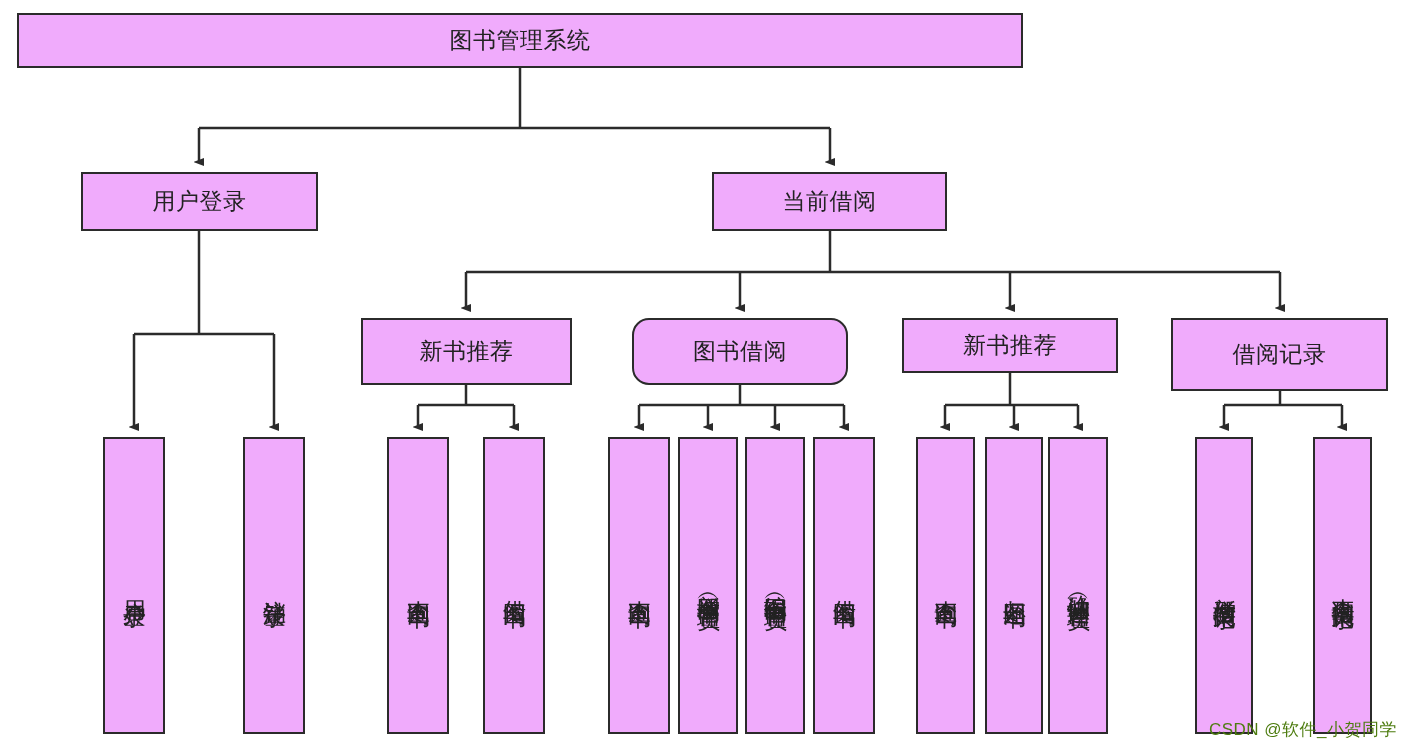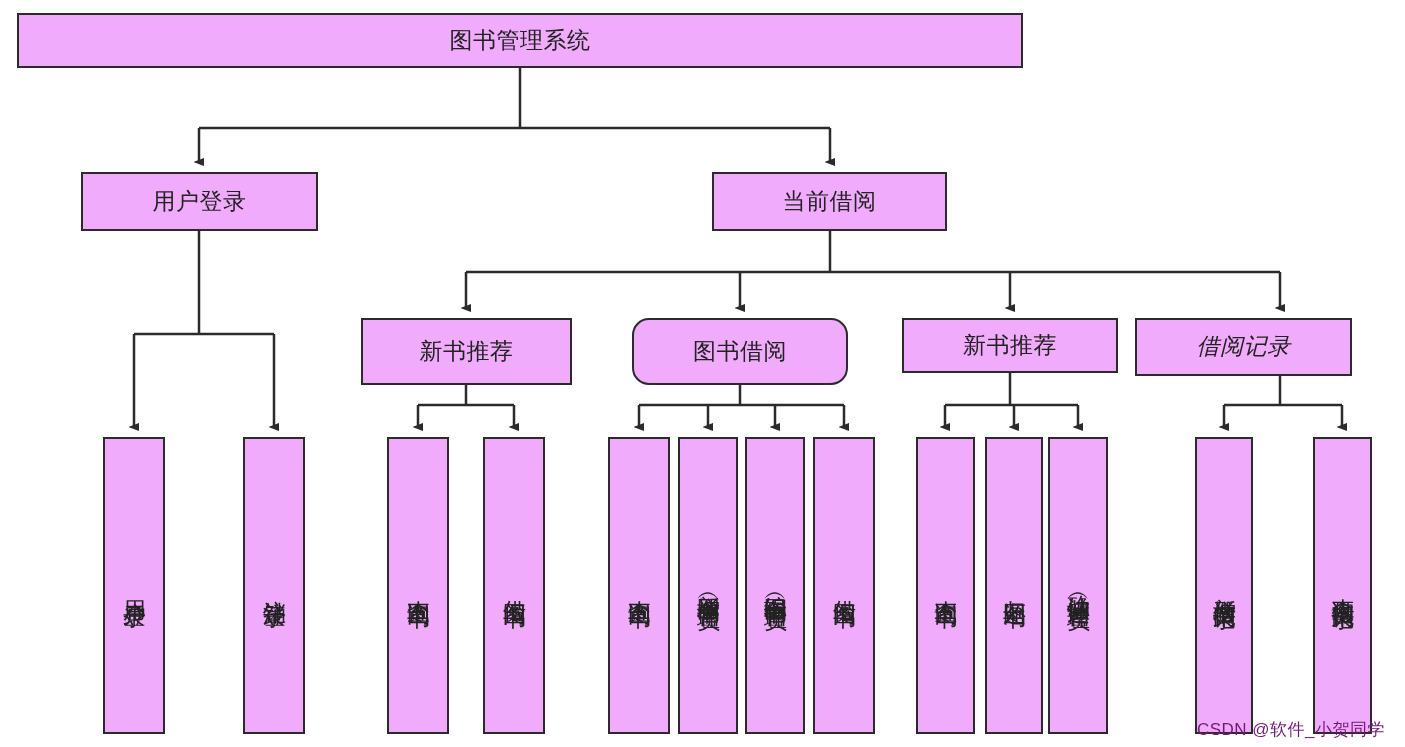--- a/index.html
+++ b/index.html
@@ -49,24 +49,24 @@
     letter-spacing: 2px;
     text-align: center;
     max-height: 100%;
   }
   .leaf {
     align-items: center;
     justify-content: center;
   }
   .watermark {
     position: absolute;
-    right: 20px;
+    right: 8px;
     bottom: 6px;
     font-size: 17px;
-    color: #701a75;
+    color: #4d7c0f;
     white-space: nowrap;
     letter-spacing: 0.5px;
   }
 </style>
 </head>
 <body>
 
 <div id="canvas">
 
   <svg class="edges" viewBox="0 0 1405 747">
@@ -132,21 +132,21 @@
 
   <div class="node node-h" style="left:361px; top:318px; width:211px; height:67px;">
     <span>新书推荐</span>
   </div>
   <div class="node node-h" style="left:632px; top:318px; width:216px; height:67px;border-radius:17px;">
     <span>图书借阅</span>
   </div>
   <div class="node node-h" style="left:902px; top:318px; width:216px; height:55px;">
     <span>新书推荐</span>
   </div>
-  <div class="node node-h" style="left:1135px; top:318px; width:217px; height:58px;font-style:italic;">
+  <div class="node node-h" style="left:1171px; top:318px; width:217px; height:73px;">
     <span>借阅记录</span>
   </div>
 
   <div class="node leaf" style="left:103px; top:437px; width:62px; height:297px;">
     <span class="leaf-inner">用户登录</span>
   </div>
   <div class="node leaf" style="left:243px; top:437px; width:62px; height:297px;">
     <span class="leaf-inner">注销登录</span>
   </div>
 

